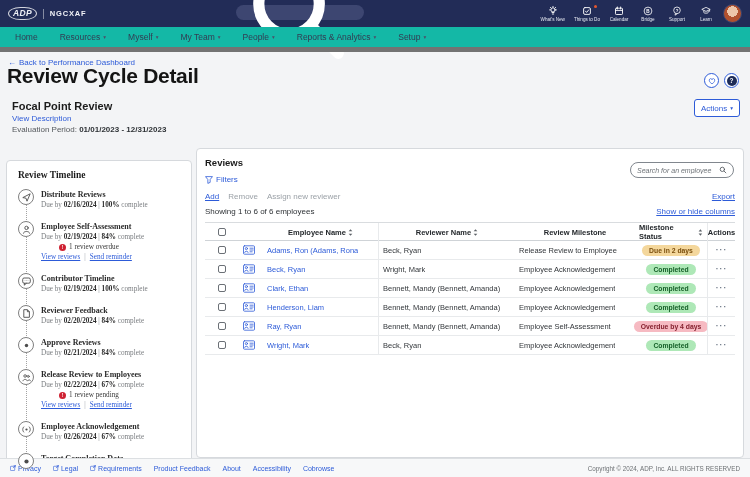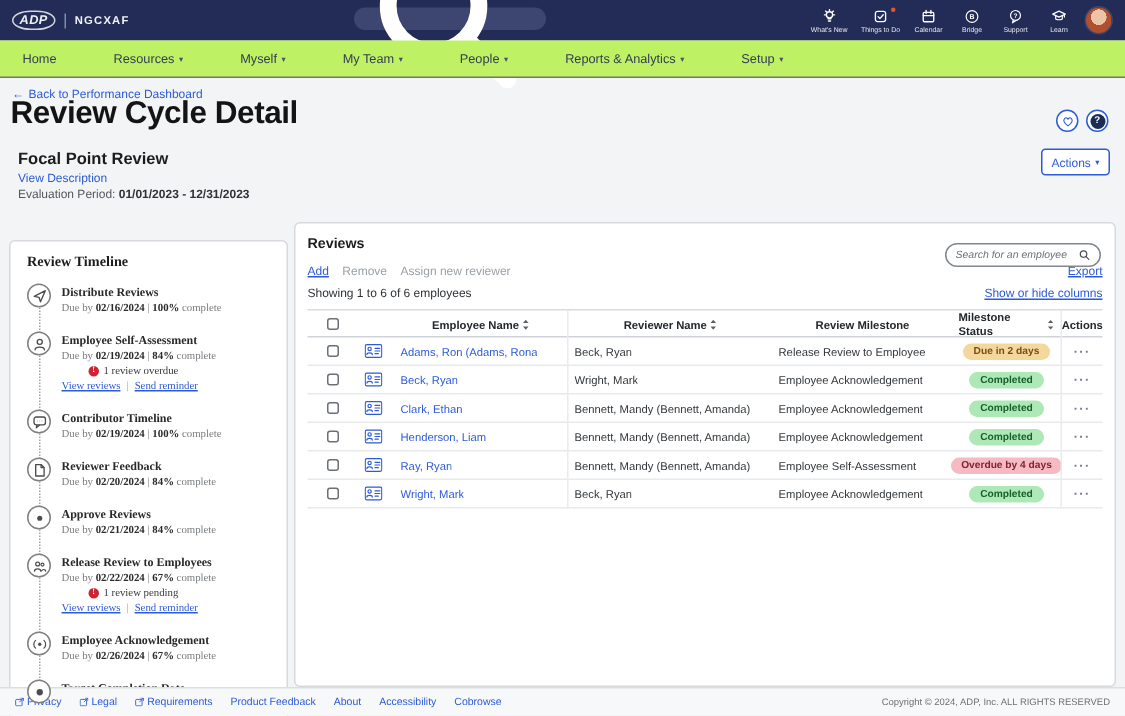--- a/index.html
+++ b/index.html
@@ -41,22 +41,22 @@
   .badge-dot { position: absolute; top: -1px; right: 3px; width: 3.5px; height: 3.5px; border-radius: 50%; background: #e4572e; }
   .avatar {
     width: 19px; height: 19px; border-radius: 50%; flex: none; cursor: pointer;
     background: radial-gradient(circle at 50% 38%, #ecc5a9 0 38%, #b0502e 39% 100%);
     border: 1px solid #3d4671;
   }
 
   
   .mainnav {
     position: absolute; top: 27px; left: 0; right: 0; height: 25px;
-    background: #bef264; border-bottom: 1px solid #737373;
-    display: flex; align-items: stretch; padding: 0 4px; gap: 16px;
+    background: #14b8a6; border-bottom: 5px solid #737373;
+    display: flex; align-items: stretch; padding: 0 4px;
   }
   .nav-item {
     display: flex; align-items: center; gap: 3px; padding: 0 11px;
     font-size: 8.5px; color: #333b52; position: relative; cursor: pointer; white-space: nowrap;
   }
   .nav-item.active { font-weight: bold; }
   .nav-item.active::after {
     content: ""; position: absolute; left: 9px; right: 9px; bottom: 0;
     height: 2px; background: #2456d9; border-radius: 1px;
   }
@@ -411,20 +411,26 @@
   <div class="rv-title">Reviews</div>
 
   <div class="rv-search">
     <input type="text" placeholder="Search for an employee" style="">
     <svg viewBox="0 0 10 10" fill="none" stroke="#4a4f55" stroke-width="1" stroke-linecap="round" style="width:8px;height:8px;flex:none;">
         <circle cx="4.2" cy="4.2" r="2.7"></circle>
         <path d="M6.3 6.3l2.3 2.3"></path>
       </svg>
   </div>
 
+  <div class="rv-filters">
+    <svg viewBox="0 0 9 9" fill="none" stroke="#2d5bd8" stroke-width=".9" stroke-linejoin="round" style="width:8px;height:8px;">
+        <path d="M.6.7h7.8L5.8 4v3.2l-2.6 1.1V4z"></path>
+      </svg>
+    <span>Filters</span>
+  </div>
 
   <div class="rv-toolbar">
     <a class="lnk">Add</a>
     <span class="dis">Remove</span>
     <span class="dis">Assign new reviewer</span>
     <a class="lnk push">Export</a>
   </div>
 
   <div class="rv-showing">
     <span>Showing 1 to 6 of 6 employees</span>

